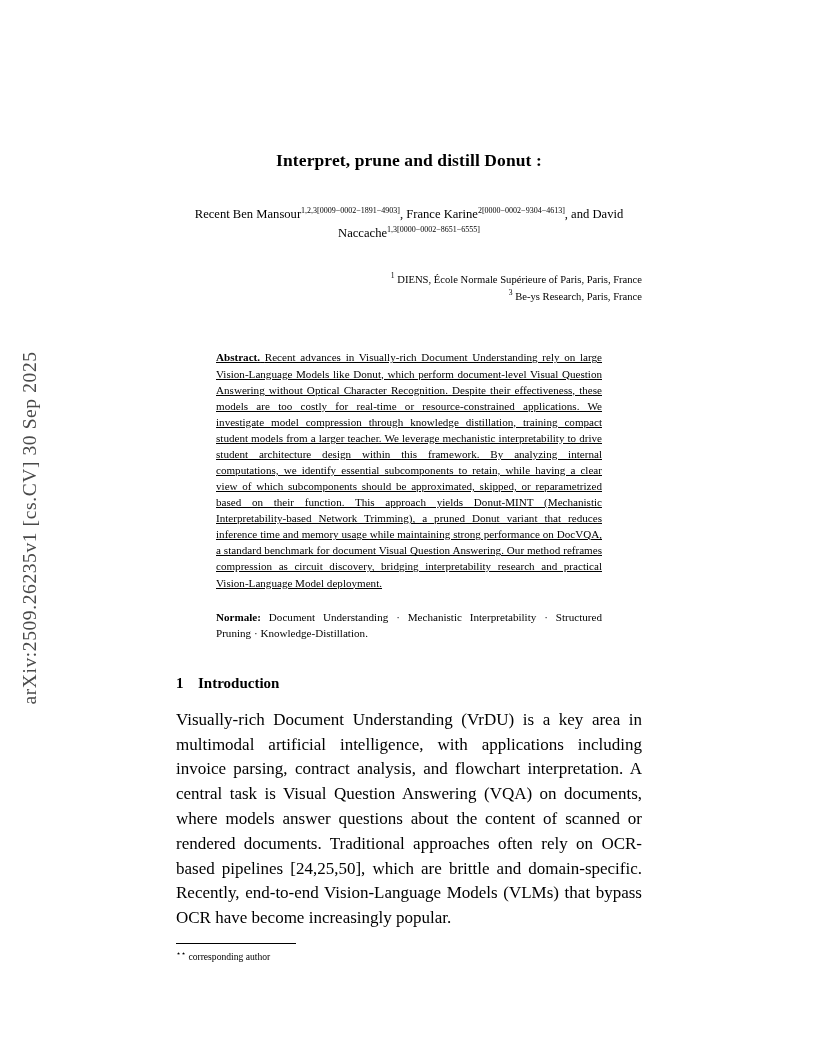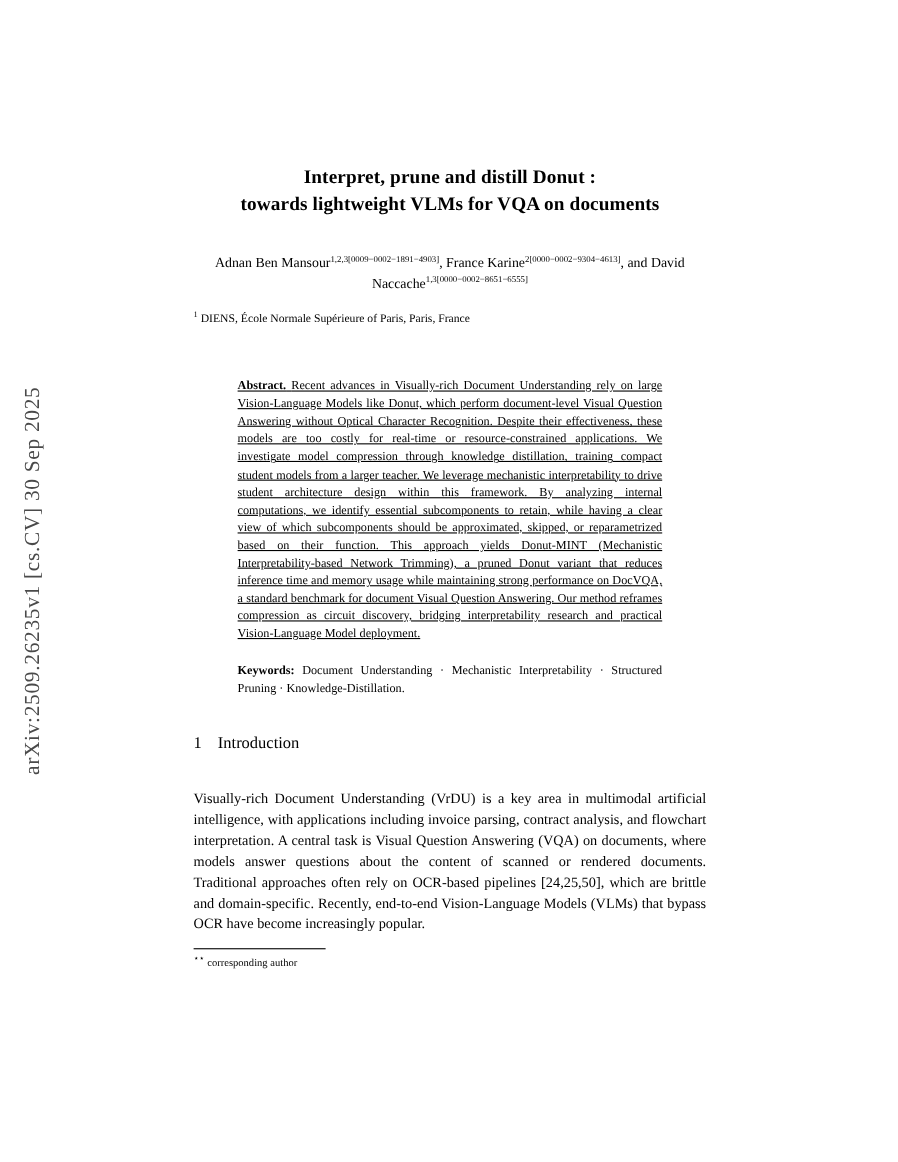--- a/index.html
+++ b/index.html
@@ -62,22 +62,22 @@
     font-size: 12.6px;
     line-height: 1.52;
   }
   .authors sup {
     font-size: 8.0px;
     vertical-align: super;
     line-height: 0;
   }
 
   .affiliations {
-    margin-top: 14px;
-    text-align: left;
+    margin-top: 28px;
+    text-align: right;
     font-size: 10.6px;
     line-height: 1.62;
   }
   .affiliations sup {
     font-size: 7.6px;
     vertical-align: super;
     line-height: 0;
   }
   .email {
     font-family: "Liberation Mono", monospace;
@@ -101,30 +101,30 @@
     line-height: 1.45;
     text-align: justify;
   }
   .keywords .lead {
     font-weight: bold;
   }
 
   .section-head {
     margin: 34px 0 0 0;
     font-size: 15px;
-    font-weight: normal;
+    font-weight: bold;
   }
   .section-head .num {
     display: inline-block;
     min-width: 22px;
   }
 
   .body-text {
-    margin-top: 32px;
-    font-size: 13px;
+    margin-top: 16px;
+    font-size: 17px;
     line-height: 1.46;
     text-align: justify;
   }
 
   .footnote-rule {
     margin-top: 12px;
     width: 120px;
     height: 1px;
     background: #000;
   }
@@ -144,41 +144,44 @@
 <body>
 
 <div class="arxiv-stamp">
   <span>arXiv:2509.26235v1  [cs.CV]  30 Sep 2025</span>
 </div>
 
 <div class="page">
 
   <div class="title">
     <div>Interpret, prune and distill Donut :</div>
-    <div>towards lightweight VLMs for VQA on documents</div>
   </div>
 
   <div class="authors">
-    <span>Adnan Ben Mansour</span><sup>1,2,3[0009−0002−1891−4903]</sup><span>, </span><span>France Karine</span><sup>2[0000−0002−9304−4613]</sup><span>, and </span><span>David Naccache</span><sup>1,3[0000−0002−8651−6555]</sup>
+    <span>Recent Ben Mansour</span><sup>1,2,3[0009−0002−1891−4903]</sup><span>, </span><span>France Karine</span><sup>2[0000−0002−9304−4613]</sup><span>, and </span><span>David Naccache</span><sup>1,3[0000−0002−8651−6555]</sup>
   </div>
 
   <div class="affiliations">
     <div>
       <sup>1</sup>
       <span>DIENS, École Normale Supérieure of Paris, Paris, France</span>
+    </div>
+    <div>
+      <sup>3</sup>
+      <span>Be-ys Research, Paris, France</span>
     </div>
   </div>
 
   <div class="abstract">
     <span class="lead">Abstract.</span>
     <span>Recent advances in Visually-rich Document Understanding rely on large Vision-Language Models like Donut, which perform document-level Visual Question Answering without Optical Character Recognition. Despite their effectiveness, these models are too costly for real-time or resource-constrained applications. We investigate model compression through knowledge distillation, training compact student models from a larger teacher. We leverage mechanistic interpretability to drive student architecture design within this framework. By analyzing internal computations, we identify essential subcomponents to retain, while having a clear view of which subcomponents should be approximated, skipped, or reparametrized based on their function. This approach yields Donut-MINT (Mechanistic Interpretability-based Network Trimming), a pruned Donut variant that reduces inference time and memory usage while maintaining strong performance on DocVQA, a standard benchmark for document Visual Question Answering. Our method reframes compression as circuit discovery, bridging interpretability research and practical Vision-Language Model deployment.</span>
   </div>
 
   <div class="keywords">
-    <span class="lead">Keywords:</span>
+    <span class="lead">Normale:</span>
     <span>Document Understanding · Mechanistic Interpretability · Structured Pruning · Knowledge-Distillation.</span>
   </div>
 
   <div class="section-head">
     <span class="num">1</span><span>Introduction</span>
   </div>
 
   <div class="body-text">Visually-rich Document Understanding (VrDU) is a key area in multimodal artificial intelligence, with applications including invoice parsing, contract analysis, and flowchart interpretation. A central task is Visual Question Answering (VQA) on documents, where models answer questions about the content of scanned or rendered documents. Traditional approaches often rely on OCR-based pipelines [24,25,50], which are brittle and domain-specific. Recently, end-to-end Vision-Language Models (VLMs) that bypass OCR have become increasingly popular.</div>
 
   <div class="footnote-rule"></div>

